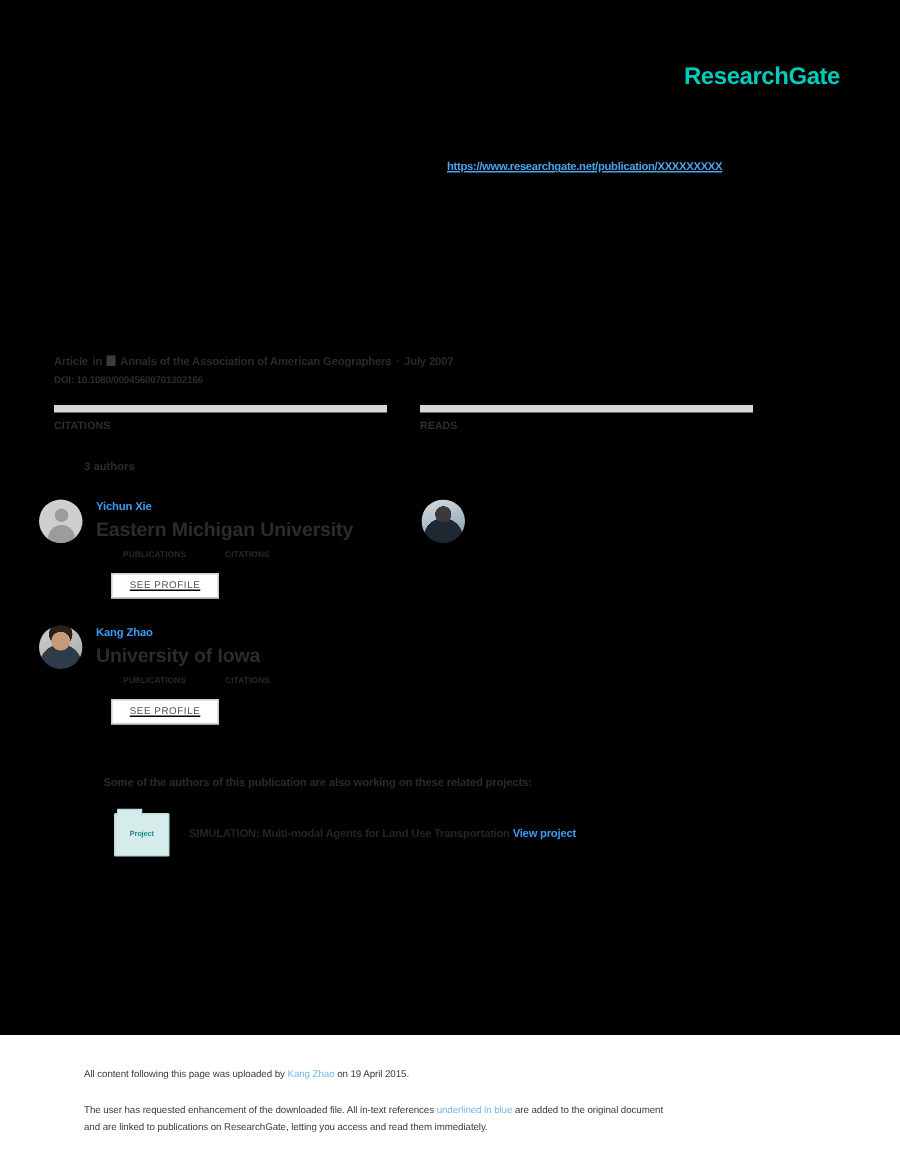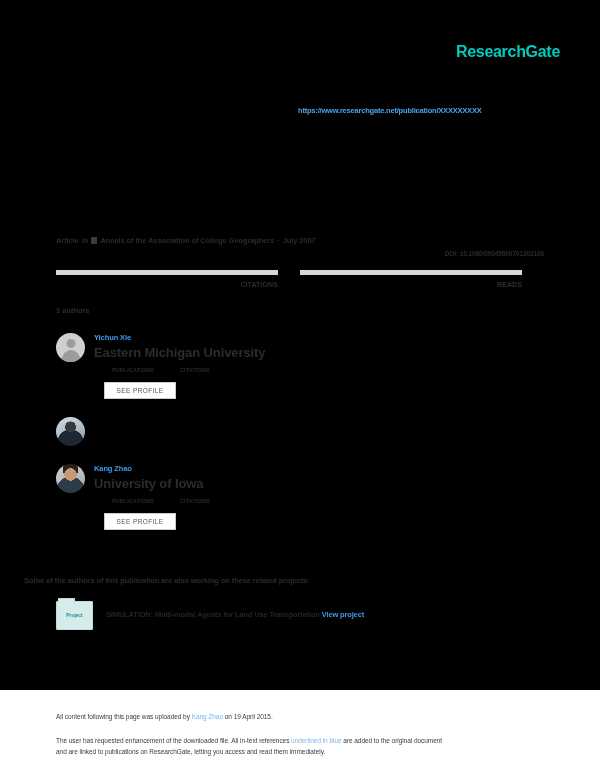--- a/index.html
+++ b/index.html
@@ -36,26 +36,26 @@
   }
   .doc-url {
     position: absolute;
     left: 298px;
     top: 18px;
     color: #4aa3e8;
     font-size: 7.5px;
     font-weight: bold;
     letter-spacing: -0.2px;
     white-space: nowrap;
+    text-decoration: underline;
   }
 
   
   .meta-zone {
-    padding: 38px 56px 0 56px;
-    text-align: right;
+    padding: 38px 56px 0 36px;
   }
   .article-line {
     font-size: 7.5px;
     font-weight: bold;
     color: #2a2a2a;
     letter-spacing: -0.1px;
     display: flex;
     align-items: center;
     gap: 3px;
     white-space: nowrap;
@@ -98,25 +98,26 @@
 
   
   .authors-heading {
     font-size: 7.5px;
     font-weight: bold;
     color: #2b2b2b;
     padding: 0 56px;
     margin-top: 18px;
   }
   .authors-grid {
-    padding: 0 56px;
+    padding: 0 26px;
     margin-top: 18px;
     display: flex;
     flex-wrap: wrap;
     column-gap: 15px;
+    text-decoration: underline;
   }
   .author-card {
     width: 240px;
     display: flex;
     gap: 9px;
     margin-bottom: 18px;
   }
   .author-card:nth-child(2) { margin-left: 0; }
 
   .avatar {
@@ -195,30 +196,31 @@
     color: #555555;
     font-size: 6.5px;
     letter-spacing: 0.4px;
     display: flex;
     align-items: center;
     justify-content: center;
   }
 
   
   .projects-heading {
-    padding: 0 24px;
-    margin-top: 28px;
+    padding: 0 69px;
+    margin-top: 16px;
     font-size: 7.5px;
     font-weight: bold;
     color: #2b2b2b;
     letter-spacing: -0.1px;
   }
   .projects-list {
     padding: 0 56px;
     margin-top: 16px;
+    margin-left: 20px;
   }
   .project-row {
     display: flex;
     align-items: flex-start;
     gap: 13px;
     margin-bottom: 16px;
   }
   .project-folder {
     width: 37px; height: 29px;
     flex: none;
@@ -285,21 +287,21 @@
 
 <div class="title-zone">
   <a class="doc-url">https://www.researchgate.net/publication/XXXXXXXXX</a>
 </div>
 
 <div class="meta-zone">
   <div class="article-line">
     <span>Article</span>
     <span>in</span>
     <span class="journal-icon"></span>
-    <span>Annals of the Association of College Geographers</span>
+    <span>Annals of the Association of American Geographers</span>
     <span>·</span>
     <span>July 2007</span>
   </div>
   <div class="doi-line">DOI: 10.1080/00045600701302166</div>
 
   <div class="stats-row">
     <div class="stat-col citations">
       <div class="stat-number-bar"></div>
       <div class="stat-label">CITATIONS</div>
     </div>

